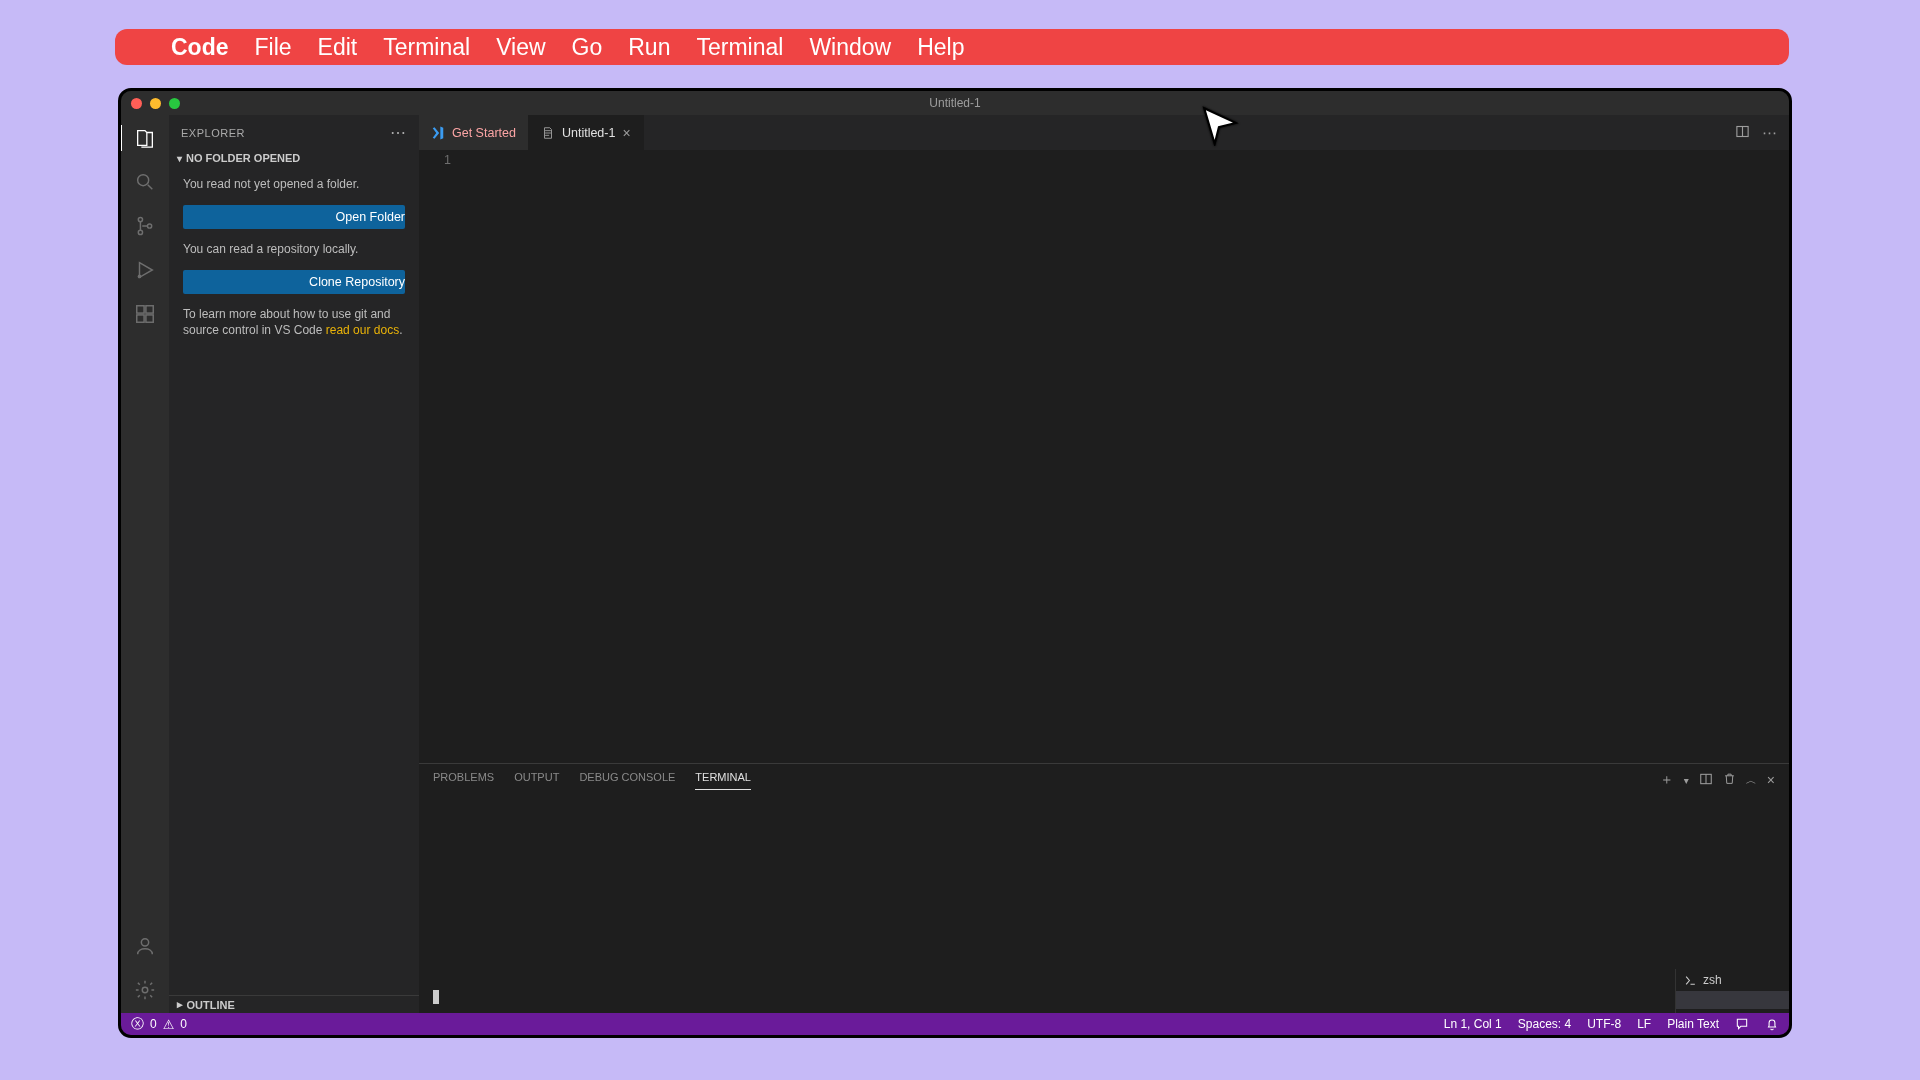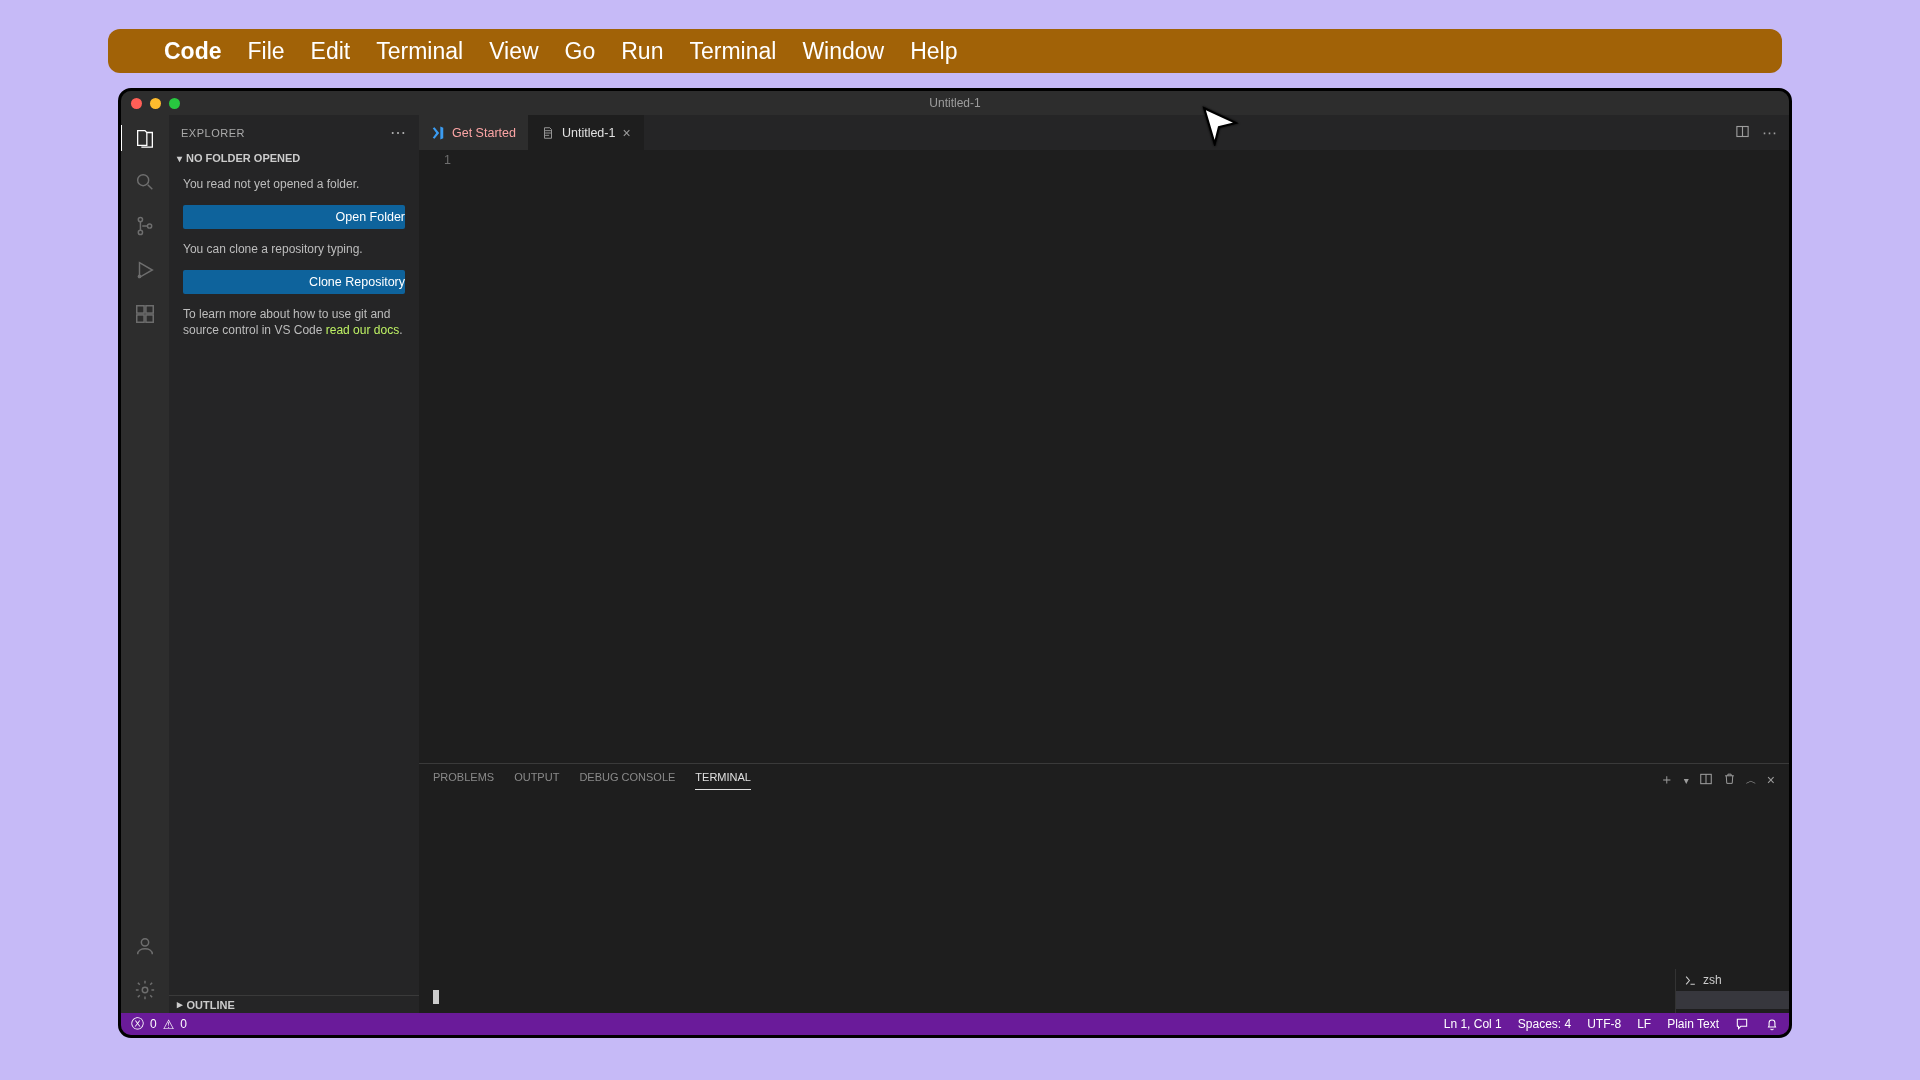--- a/index.html
+++ b/index.html
@@ -1,20 +1,20 @@
 <!DOCTYPE html>
 <html><head>
 <meta charset="utf-8">
 <style>
 * { margin: 0; padding: 0; box-sizing: border-box; font-family: -apple-system, "Segoe UI", sans-serif; }
 body { background: #c6baf7; width: 1920px; height: 1080px; position: relative; overflow: hidden; }
 
 .macbar {
-  position: absolute; left: 108px; top: 29px; width: 1674px; height: 44px;
-  background: #a16207; border-radius: 12px; display: flex; align-items: center;
+  position: absolute; left: 115px; top: 29px; width: 1674px; height: 36px;
+  background: #ef4444; border-radius: 12px; display: flex; align-items: center;
   padding: 0 30px; gap: 26px; color: #fff;
 }
 .macbar .apple { font-size: 24px; }
 .macbar .item { font-size: 23px; font-weight: 400; cursor: default; }
 .macbar .item.bold { font-weight: 700; }
 
 .window {
   position: absolute; left: 118px; top: 88px; width: 1674px; height: 950px;
   background: #1e1e1e; border: 3px solid #000; border-radius: 13px;
   display: flex; flex-direction: column; overflow: hidden;
@@ -51,21 +51,21 @@
   display: flex; align-items: center; gap: 4px; padding: 2px 8px;
   font-size: 11px; font-weight: 700; color: #ccc; cursor: pointer;
 }
 .section-label .chev { font-size: 10px; }
 .sbody { padding: 10px 14px; font-size: 12px; color: #bdbdbd; display: flex; flex-direction: column; gap: 12px;}
 .sbody p { line-height: 1.4; }
 .btn {
   background: #0e639c; color: #fff; text-align: right; padding: 5px 0;
   font-size: 12.5px; border-radius: 2px; cursor: pointer;
 }
-.link { color: #bef264; cursor: pointer; }
+.link { color: #eab308; cursor: pointer; }
 .outline {
   margin-top: auto; border-top: 1px solid #3a3a3a; padding: 2px 8px;
   font-size: 11px; font-weight: 700; color: #ccc; display: flex; align-items: center; gap: 4px; cursor:pointer;
 }
 
 .main { flex: 1; display: flex; flex-direction: column; background: #1e1e1e; min-width: 0;}
 .tabs {
   height: 35px; background: #252526; display: flex; align-items: stretch;
 }
 .tab {
@@ -209,21 +209,21 @@
         <span>EXPLORER</span>
         <span class="dots">⋯</span>
       </div>
       <div class="section-label">
         <span class="chev">▾</span>
         <span>NO FOLDER OPENED</span>
       </div>
       <div class="sbody">
         <p>You read not yet opened a folder.</p>
         <div class="btn">Open Folder</div>
-        <p>You can clone a repository typing.</p>
+        <p>You can read a repository locally.</p>
         <div class="btn">Clone Repository</div>
         <p>
           <span>To learn more about how to use git and source control in VS Code </span><span class="link">read our docs</span><span>.</span>
         </p>
       </div>
       <div class="outline">
         <span class="chev">▸</span>
         <span>OUTLINE</span>
       </div>
     </div>

